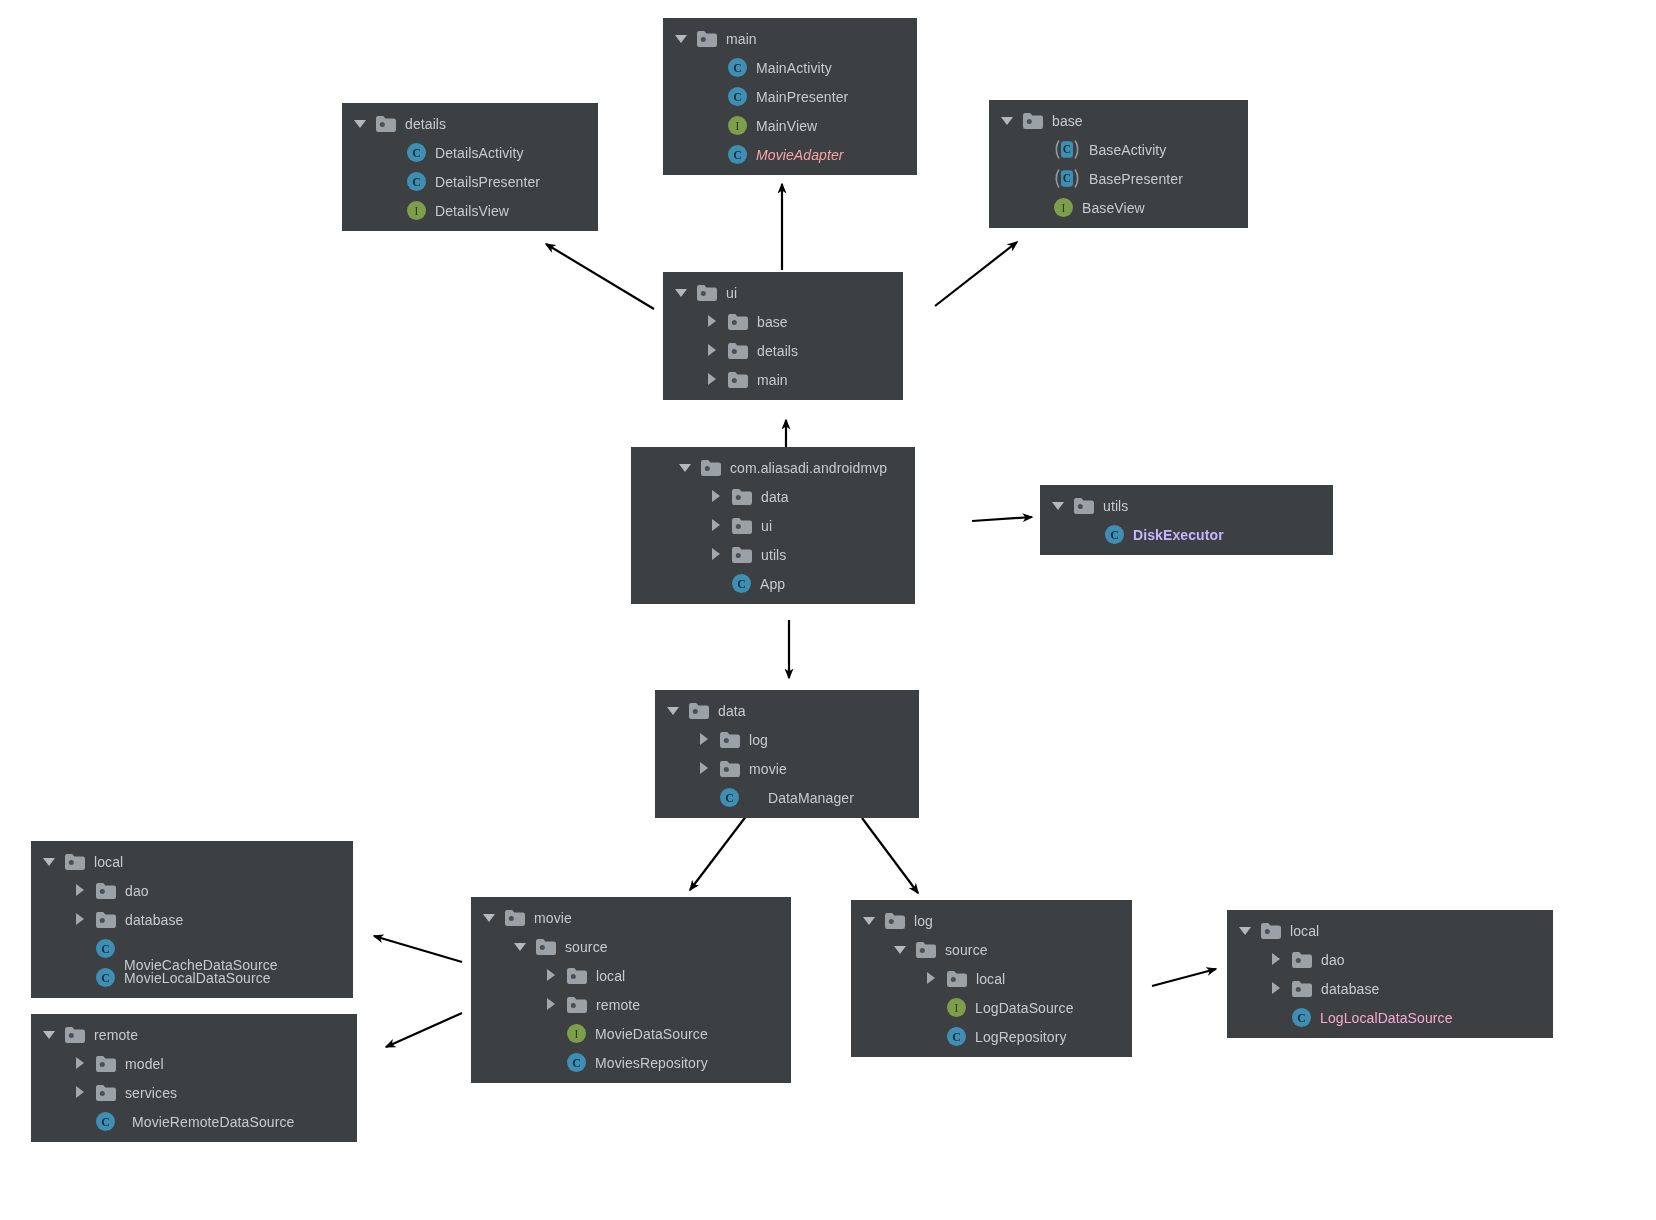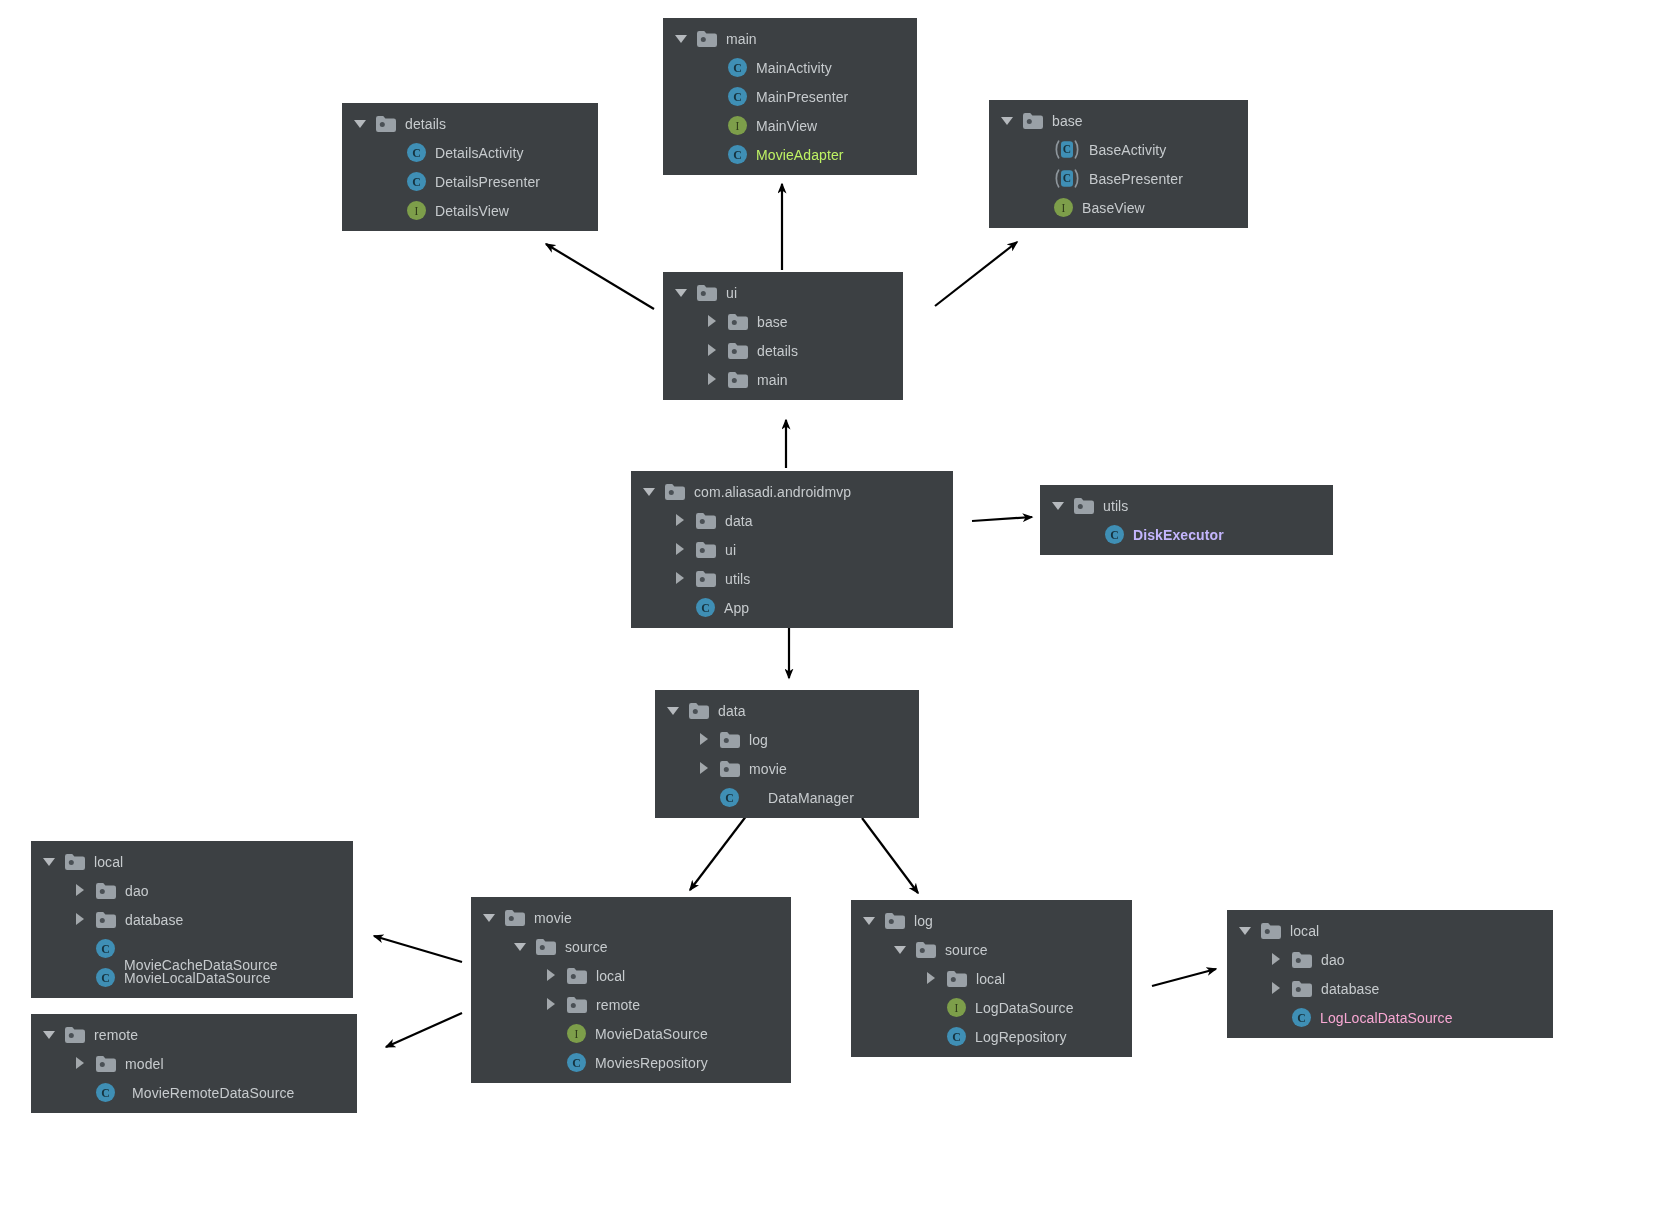--- a/index.html
+++ b/index.html
@@ -154,21 +154,21 @@
           <span class="label" style="color: rgb(199, 203, 206);">MainView</span>
         </div>
         <div class="row ind1">
           <span class="twisty spacer"></span>
           <span class="icon">
             <svg width="19" height="19" viewBox="0 0 19 19">
               <circle cx="9.5" cy="9.5" r="9.5" fill="#3f8fb5"></circle>
               <text x="9.5" y="13.6" text-anchor="middle" font-family="Liberation Serif, serif" font-size="12" font-weight="bold" fill="#16333f">C</text>
             </svg>
           </span>
-          <span class="label" style="color: #bef264;">MovieAdapter</span>
+          <span class="label" style="color: #fca5a5; font-style: italic;">MovieAdapter</span>
         </div>
       </div>
       <div class="node" style="left: 342px; top: 103px; width: 256px; background: rgb(60, 64, 67);">
         <div class="row ind0">
           <span class="twisty down"></span>
           <span class="icon">
             <svg width="20" height="16" viewBox="0 0 20 16">
               <path d="M0 2.2 A2.2 2.2 0 0 1 2.2 0 H7.2 L9.4 2.6 H17.8 A2.2 2.2 0 0 1 20 4.8 V13.8 A2.2 2.2 0 0 1 17.8 16 H2.2 A2.2 2.2 0 0 1 0 13.8 Z" fill="#9aa1a7"></path>
               <circle cx="6.3" cy="8.6" r="2.5" fill="#4a5055"></circle>
             </svg>
@@ -287,21 +287,21 @@
           <span class="twisty right"></span>
           <span class="icon">
             <svg width="20" height="16" viewBox="0 0 20 16">
               <path d="M0 2.2 A2.2 2.2 0 0 1 2.2 0 H7.2 L9.4 2.6 H17.8 A2.2 2.2 0 0 1 20 4.8 V13.8 A2.2 2.2 0 0 1 17.8 16 H2.2 A2.2 2.2 0 0 1 0 13.8 Z" fill="#9aa1a7"></path>
               <circle cx="6.3" cy="8.6" r="2.5" fill="#4a5055"></circle>
             </svg>
           </span>
           <span class="label" style="color: rgb(199, 203, 206);">main</span>
         </div>
       </div>
-      <div class="node" style="left: 631px; top: 471px; width: 322px; background: rgb(60, 64, 67);">
+      <div class="node" style="left: 631px; top: 447px; width: 284px; background: rgb(60, 64, 67); padding-left: 36px;">
         <div class="row ind0">
           <span class="twisty down"></span>
           <span class="icon">
             <svg width="20" height="16" viewBox="0 0 20 16">
               <path d="M0 2.2 A2.2 2.2 0 0 1 2.2 0 H7.2 L9.4 2.6 H17.8 A2.2 2.2 0 0 1 20 4.8 V13.8 A2.2 2.2 0 0 1 17.8 16 H2.2 A2.2 2.2 0 0 1 0 13.8 Z" fill="#9aa1a7"></path>
               <circle cx="6.3" cy="8.6" r="2.5" fill="#4a5055"></circle>
             </svg>
           </span>
           <span class="label" style="color: rgb(199, 203, 206);">com.aliasadi.androidmvp</span>
         </div>
@@ -589,20 +589,30 @@
         </div>
         <div class="row ind1">
           <span class="twisty right"></span>
           <span class="icon">
             <svg width="20" height="16" viewBox="0 0 20 16">
               <path d="M0 2.2 A2.2 2.2 0 0 1 2.2 0 H7.2 L9.4 2.6 H17.8 A2.2 2.2 0 0 1 20 4.8 V13.8 A2.2 2.2 0 0 1 17.8 16 H2.2 A2.2 2.2 0 0 1 0 13.8 Z" fill="#9aa1a7"></path>
               <circle cx="6.3" cy="8.6" r="2.5" fill="#4a5055"></circle>
             </svg>
           </span>
           <span class="label" style="color: rgb(199, 203, 206); text-align: center;">model</span>
+        </div>
+        <div class="row ind1">
+          <span class="twisty right"></span>
+          <span class="icon">
+            <svg width="20" height="16" viewBox="0 0 20 16">
+              <path d="M0 2.2 A2.2 2.2 0 0 1 2.2 0 H7.2 L9.4 2.6 H17.8 A2.2 2.2 0 0 1 20 4.8 V13.8 A2.2 2.2 0 0 1 17.8 16 H2.2 A2.2 2.2 0 0 1 0 13.8 Z" fill="#9aa1a7"></path>
+              <circle cx="6.3" cy="8.6" r="2.5" fill="#4a5055"></circle>
+            </svg>
+          </span>
+          <span class="label" style="color: rgb(199, 203, 206);">services</span>
         </div>
         <div class="row ind1">
           <span class="twisty spacer"></span>
           <span class="icon">
             <svg width="19" height="19" viewBox="0 0 19 19">
               <circle cx="9.5" cy="9.5" r="9.5" fill="#3f8fb5"></circle>
               <text x="9.5" y="13.6" text-anchor="middle" font-family="Liberation Serif, serif" font-size="12" font-weight="bold" fill="#16333f">C</text>
             </svg>
           </span>
           <span class="label" style="color: rgb(199, 203, 206); margin-left: 8px;">MovieRemoteDataSource</span>

